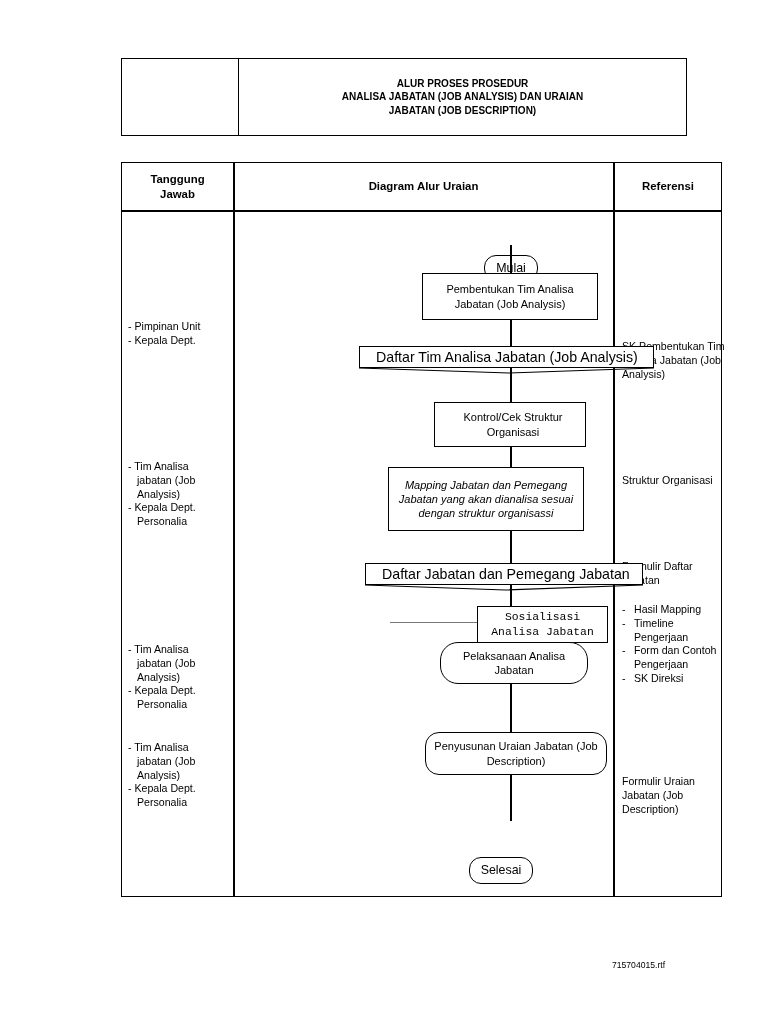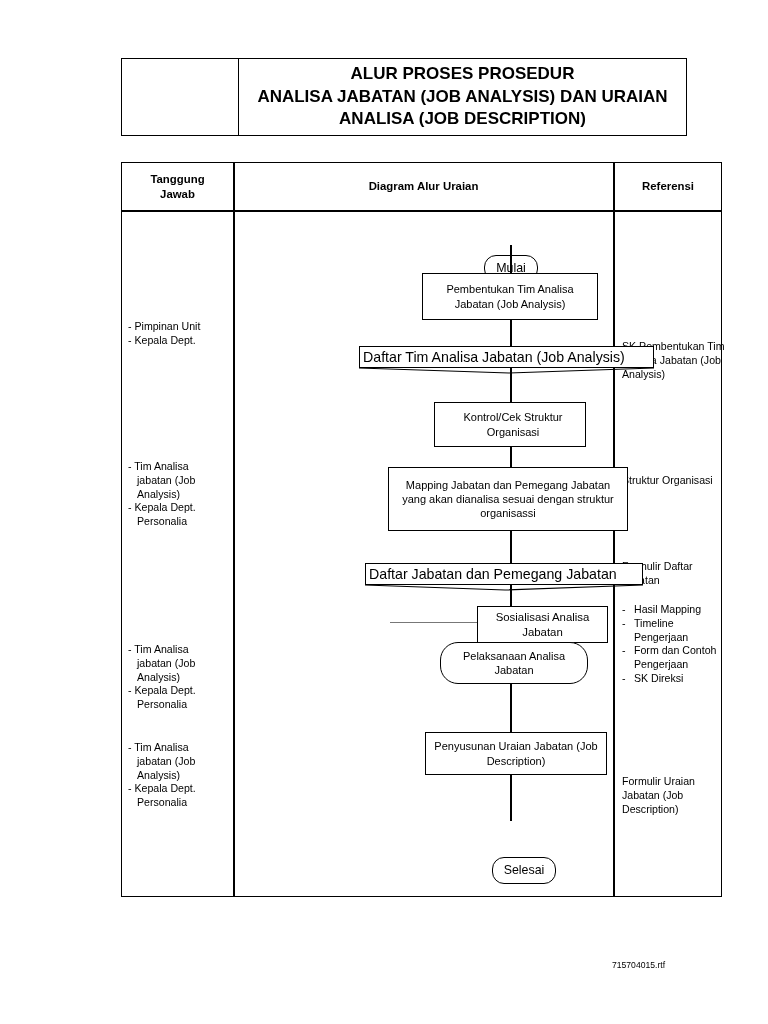--- a/index.html
+++ b/index.html
@@ -21,21 +21,21 @@
   .title-logo-cell{
     position:absolute;left:0;top:0;width:117px;height:100%;
     border-right:1.6px solid #000;box-sizing:border-box;
   }
   .title-text-cell{
     position:absolute;left:117px;top:0;right:0;height:100%;
     display:flex;align-items:center;justify-content:center;
     box-sizing:border-box;padding:2px 6px;
   }
   .title-text{
-    text-align:center;font-weight:bold;font-size:17px;line-height:1.32;
+    text-align:center;font-weight:bold;font-size:10px;line-height:1.32;
   }
 
   
   .main-table{
     position:absolute;left:121px;top:162px;width:601px;height:735px;
     border:1.6px solid #000;box-sizing:border-box;
   }
   .col-div1{position:absolute;left:111px;top:0;width:1.6px;height:100%;background:#000;}
   .col-div2{position:absolute;left:491px;top:0;width:1.6px;height:100%;background:#000;}
   .head-div{position:absolute;left:0;top:47px;width:100%;height:1.6px;background:#000;}
@@ -72,31 +72,31 @@
   }
   .ref-dash .li .dash{width:6px;flex:none;}
 
   
   .shape{position:absolute;box-sizing:border-box;}
   .proc{
     border:1.3px solid #000;background:#fff;
     display:flex;align-items:center;justify-content:center;
     text-align:center;font-size:11px;line-height:1.30;padding:2px 4px;
   }
-  .proc.serif{font-family:Liberation Sans, sans-serif;font-size:11.4px;}
+  .proc.serif{font-family:Liberation Mono, monospace;font-size:11.4px;}
   .term{
     border:1.3px solid #000;background:#fff;border-radius:12px;
     display:flex;align-items:center;justify-content:center;
     text-align:center;font-size:12.4px;line-height:1.2;margin-top:36px;
   }
   .doc-box{
     border:1.2px solid #000;background:#fff;
     display:flex;align-items:center;justify-content:flex-start;
     font-size:14.2px;line-height:1.15;white-space:nowrap;
-    padding-left:3px;
+    padding-left:16px;
   }
   .doc-wave{position:absolute;left:0;width:100%;height:10px;overflow:visible;}
   .connector{position:absolute;background:#000;width:1.6px;}
   .hline{position:absolute;background:#777;height:1.4px;}
 
   .footer{
     position:absolute;left:612px;top:960px;
     font-size:8.6px;color:#000;font-family:"Liberation Sans", sans-serif;
   }
 </style>
@@ -104,21 +104,21 @@
 <body>
 
 <div class="page">
 
   <div class="title-table">
     <div class="title-logo-cell"></div>
     <div class="title-text-cell">
       <div class="title-text">
         <div>ALUR PROSES PROSEDUR</div>
         <div>ANALISA JABATAN (JOB ANALYSIS) DAN  URAIAN</div>
-        <div>ANALISA (JOB DESCRIPTION)</div>
+        <div>JABATAN (JOB DESCRIPTION)</div>
       </div>
     </div>
   </div>
 
   <div class="main-table">
 
     <div class="col-div1"></div>
     <div class="col-div2"></div>
     <div class="head-div"></div>
 
@@ -200,38 +200,38 @@
 
     <div class="shape doc-box" style="left:237px;top:183px;width:295px;height:22px;">Daftar Tim Analisa Jabatan (Job Analysis)</div>
     <svg class="doc-wave" style="top:204px;left:237px;width:295px;height:12px;" viewBox="0 0 295 12" preserveAspectRatio="none">
       <path d="M0 1 L150 6 L295 1" fill="none" stroke="#000" stroke-width="1.2"></path>
     </svg>
     <div class="connector" style="left:388px;top:205px;height:34px;"></div>
 
     <div class="shape proc" style="left:312px;top:239px;width:152px;height:45px;padding-left:10px;">Kontrol/Cek Struktur Organisasi</div>
     <div class="connector" style="left:388px;top:284px;height:20px;"></div>
 
-    <div class="shape proc" style="left:266px;top:304px;width:240px;height:64px;">Mapping Jabatan dan Pemegang Jabatan yang akan dianalisa sesuai dengan struktur organisassi</div>
+    <div class="shape proc" style="left:266px;top:304px;width:196px;height:64px;font-style:italic;">Mapping Jabatan dan Pemegang Jabatan yang akan dianalisa sesuai dengan struktur organisassi</div>
     <div class="connector" style="left:388px;top:368px;height:36px;"></div>
 
     <div class="shape doc-box" style="left:243px;top:400px;width:278px;height:22px;">Daftar Jabatan dan Pemegang Jabatan</div>
     <svg class="doc-wave" style="top:421px;left:243px;width:278px;height:12px;" viewBox="0 0 278 12" preserveAspectRatio="none">
       <path d="M0 1 L140 6 L278 1" fill="none" stroke="#000" stroke-width="1.2"></path>
     </svg>
     <div class="connector" style="left:388px;top:422px;height:26px;"></div>
 
     <div class="hline" style="left:268px;top:459px;width:88px;"></div>
 
     <div class="shape proc serif" style="left:355px;top:443px;width:131px;height:37px;">Sosialisasi Analisa Jabatan</div>
 
     <div class="shape proc" style="left:318px;top:479px;width:148px;height:42px;border-radius:18px;">Pelaksanaan Analisa Jabatan</div>
     <div class="connector" style="left:388px;top:521px;height:48px;"></div>
 
-    <div class="shape proc" style="left:303px;top:569px;width:182px;height:43px;">Penyusunan Uraian Jabatan (Job Description)</div>
+    <div class="shape proc" style="left:303px;top:569px;width:182px;height:43px;border-radius:14px;">Penyusunan Uraian Jabatan (Job Description)</div>
     <div class="connector" style="left:388px;top:612px;height:46px;"></div>
 
-    <div class="shape term" style="left:370px;top:658px;width:64px;height:27px;">Selesai</div>
+    <div class="shape term" style="left:347px;top:658px;width:64px;height:27px;">Selesai</div>
 
   </div>
 
   <div class="footer">715704015.rtf</div>
 
 </div>
 
 </body></html>

